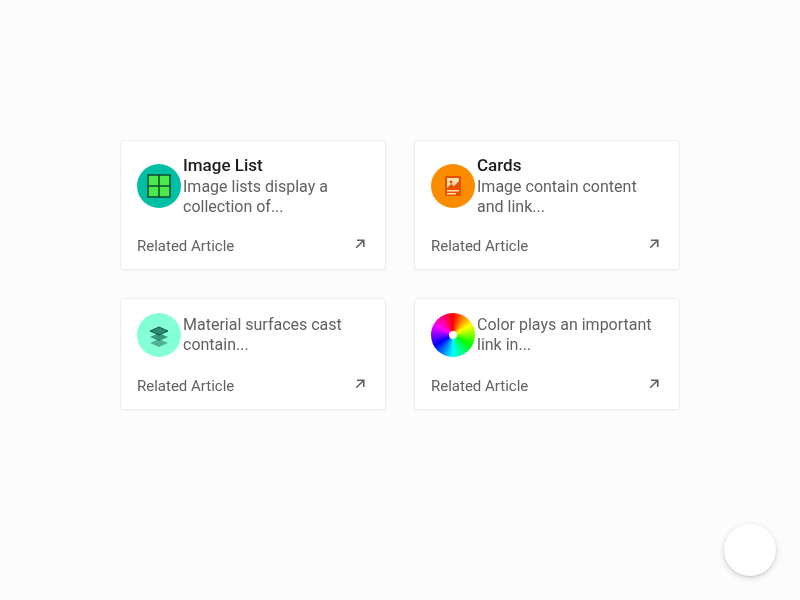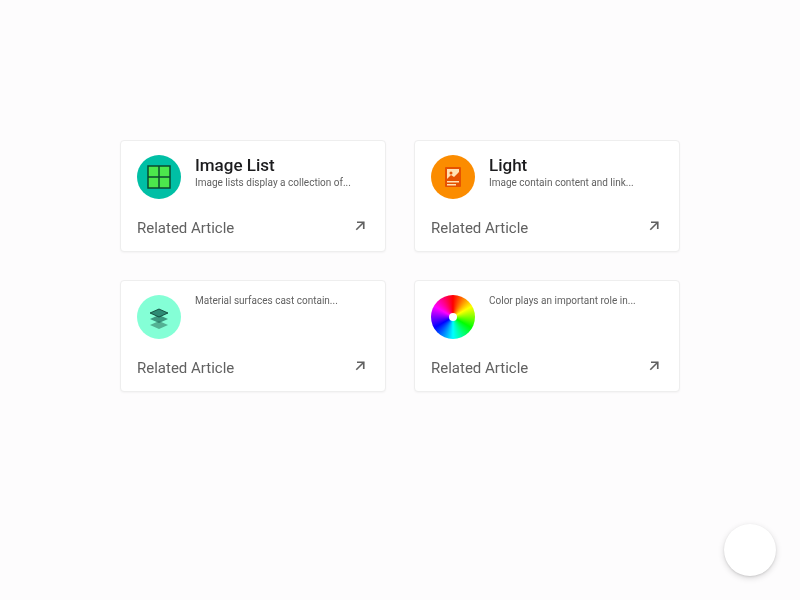--- a/index.html
+++ b/index.html
@@ -25,22 +25,22 @@
       border: 1px solid #eeeeee;
       border-radius: 4px;
       box-shadow: 0 1px 2px rgba(0,0,0,0.04);
       padding: 14px 16px 12px 16px;
       display: flex;
       flex-direction: column;
       gap: 14px;
     }
     .card-top {
       display: flex;
-      align-items: flex-start;
-      gap: 14px;
+      align-items: center;
+      gap: 2px;
     }
     .card-icon {
       width: 44px;
       height: 44px;
       border-radius: 50%;
       flex-shrink: 0;
       display: flex;
       align-items: center;
       justify-content: center;
     }
@@ -48,21 +48,21 @@
       flex: 1;
       min-width: 0;
     }
     .card-title {
       font-size: 17px;
       font-weight: 500;
       color: #1c1c1e;
       margin-bottom: 2px;
     }
     .card-desc {
-      font-size: 10px;
+      font-size: 16px;
       color: #616161;
       line-height: 1.25;
       display: -webkit-box;
       -webkit-line-clamp: 2;
       -webkit-box-orient: vertical;
       overflow: hidden;
     }
     .card-footer {
       display: flex;
       align-items: center;
@@ -155,21 +155,21 @@
         <svg width="28" height="28" viewBox="0 0 28 28">
           <rect x="6" y="4" width="16" height="20" rx="1" fill="#E65100"></rect>
           <rect x="8" y="6" width="12" height="10" fill="#FFE0B2"></rect>
           <circle cx="12" cy="10" r="1.5" fill="#E65100"></circle>
           <path d="M8 16 L12 12 L15 14 L20 9 L20 16 Z" fill="#E65100"></path>
           <rect x="8" y="18" width="12" height="1.5" fill="#FFE0B2"></rect>
           <rect x="8" y="21" width="9" height="1.5" fill="#FFE0B2"></rect>
         </svg>
       </div>
       <div class="card-body">
-        <div class="card-title">Light</div>
+        <div class="card-title">Cards</div>
         <div class="card-desc">Image contain content and link...</div>
       </div>
     </div>
     <div class="card-footer">
       <span class="footer-label">Related Article</span>
       <span>
         <svg class="arrow-icon" viewBox="0 0 24 24" fill="none" stroke="currentColor" stroke-width="2.2">
           <line x1="7" y1="17" x2="17" y2="7"></line>
           <polyline points="8 7 17 7 17 16"></polyline>
         </svg>
@@ -198,21 +198,21 @@
           <polyline points="8 7 17 7 17 16"></polyline>
         </svg>
       </span>
     </div>
   </div>
 
   <div class="card">
     <div class="card-top">
       <div class="color-wheel"></div>
       <div class="card-body">
-        <div class="card-desc">Color plays an important role in...</div>
+        <div class="card-desc">Color plays an important link in...</div>
       </div>
     </div>
     <div class="card-footer">
       <span class="footer-label">Related Article</span>
       <span>
         <svg class="arrow-icon" viewBox="0 0 24 24" fill="none" stroke="currentColor" stroke-width="2.2">
           <line x1="7" y1="17" x2="17" y2="7"></line>
           <polyline points="8 7 17 7 17 16"></polyline>
         </svg>
       </span>

